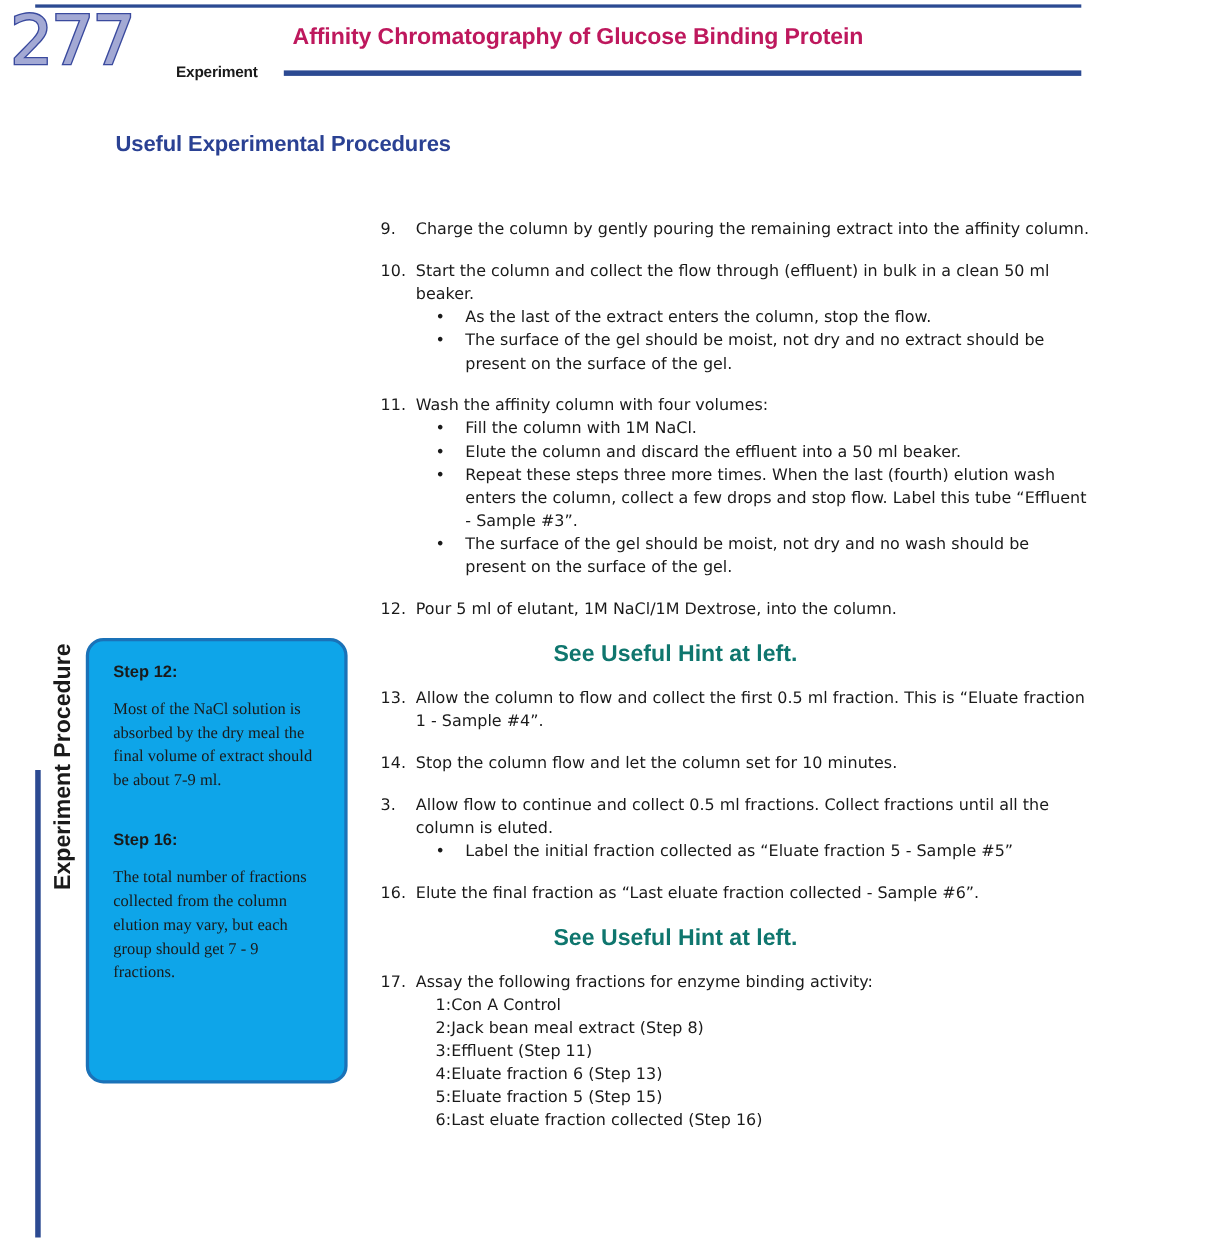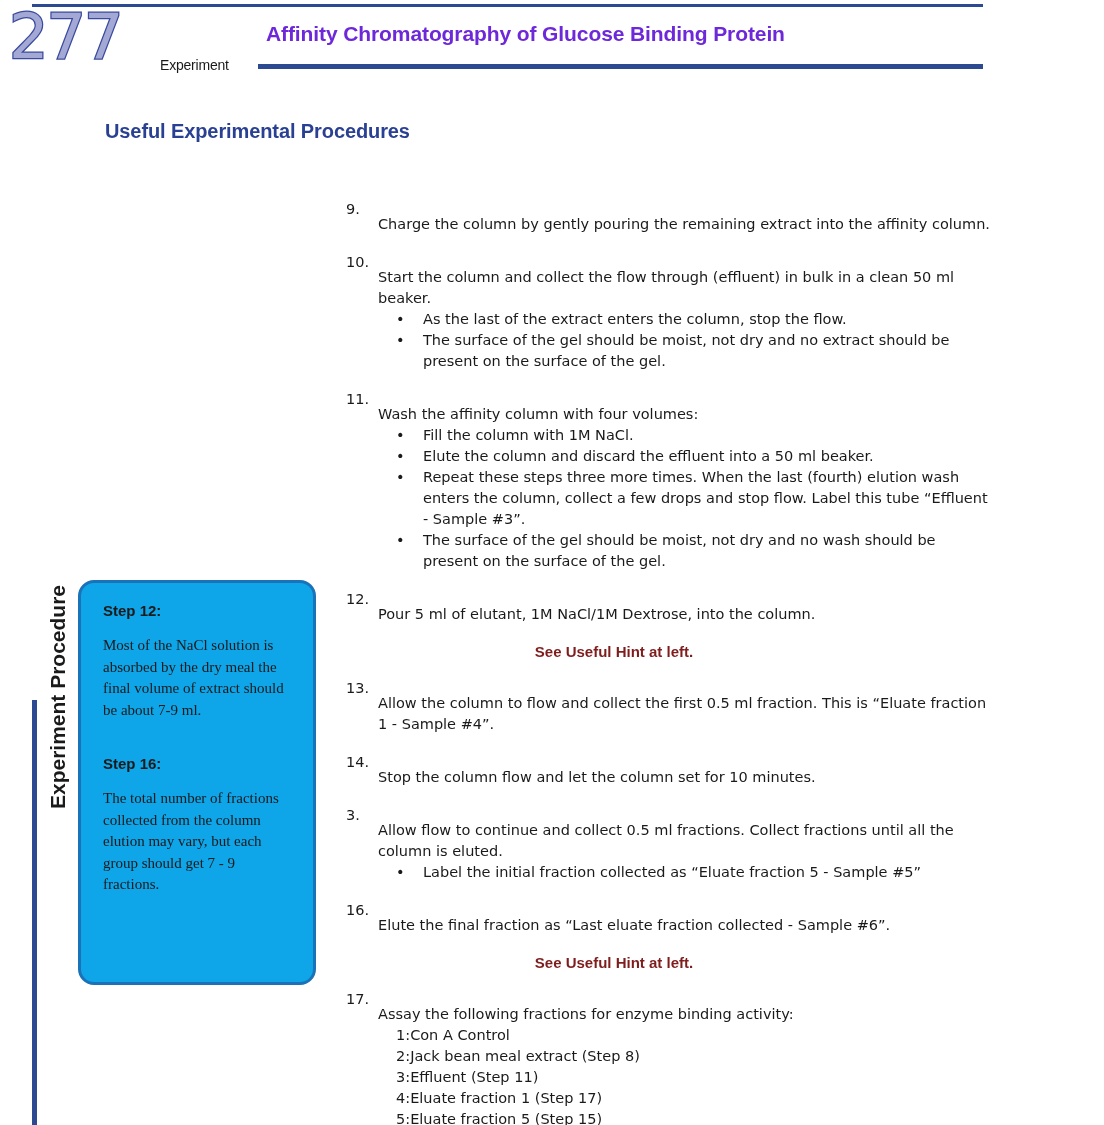--- a/index.html
+++ b/index.html
@@ -44,39 +44,39 @@
     color: #a3a9d4;
     -webkit-text-stroke: 2.5px #3a4a9e;
     paint-order: stroke fill;
     user-select: none;
   }
   .exp-word {
     position: absolute;
     left: 160px;
     top: 57px;
     font-size: 14px;
-    font-weight: normal;
+    font-weight: bold;
     color: #1a1a1a;
     letter-spacing: -0.2px;
   }
   .header-rule {
     position: absolute;
     left: 258px;
     top: 64px;
     width: 725px;
     height: 5px;
     background: #2c4a92;
   }
   .header-title {
     position: absolute;
     left: 266px;
     top: 22px;
     font-size: 21px;
     font-weight: bold;
-    color: #6d28d9;
+    color: #be185d;
     letter-spacing: -0.1px;
     white-space: nowrap;
   }
 
   
   .side-rail {
     position: absolute;
     left: 30px;
     top: 385px;
     width: 46px;
@@ -163,21 +163,20 @@
     color: #1a1a1a;
     text-align: left;
     padding-left: 2px;
     box-sizing: border-box;
   }
   .step-body {
     flex: 1 1 auto;
     font-size: 14.5px;
     line-height: 21px;
     color: #1a1a1a;
-    margin-top: 15px;
   }
   .step-text { margin: 0; }
 
   .bullets {
     list-style: none;
     margin: 0;
     padding: 0;
   }
   .bullets li {
     position: relative;
@@ -190,23 +189,23 @@
     position: absolute;
     left: 18px;
     top: 0px;
     font-size: 14.5px;
     line-height: 21px;
   }
 
   .centered-note {
     text-align: center;
     font-family: "Liberation Sans", sans-serif;
-    font-size: 15px;
-    font-weight: bold;
-    color: #7f1d1d;
+    font-size: 21px;
+    font-weight: bold;
+    color: #0f766e;
     margin: 18px 0 18px 0;
     padding-right: 110px;
   }
 
   .sub-numbered {
     list-style: none;
     margin: 0;
     padding: 0;
   }
   .sub-numbered li {
@@ -325,21 +324,21 @@
           <li>
             <span class="sn">2:</span>
             <span>Jack bean meal extract (Step 8)</span>
           </li>
           <li>
             <span class="sn">3:</span>
             <span>Effluent (Step 11)</span>
           </li>
           <li>
             <span class="sn">4:</span>
-            <span>Eluate fraction 1 (Step 17)</span>
+            <span>Eluate fraction 6 (Step 13)</span>
           </li>
           <li>
             <span class="sn">5:</span>
             <span>Eluate fraction 5 (Step 15)</span>
           </li>
           <li>
             <span class="sn">6:</span>
             <span>Last eluate fraction collected (Step 16)</span>
           </li>
         </ul>

